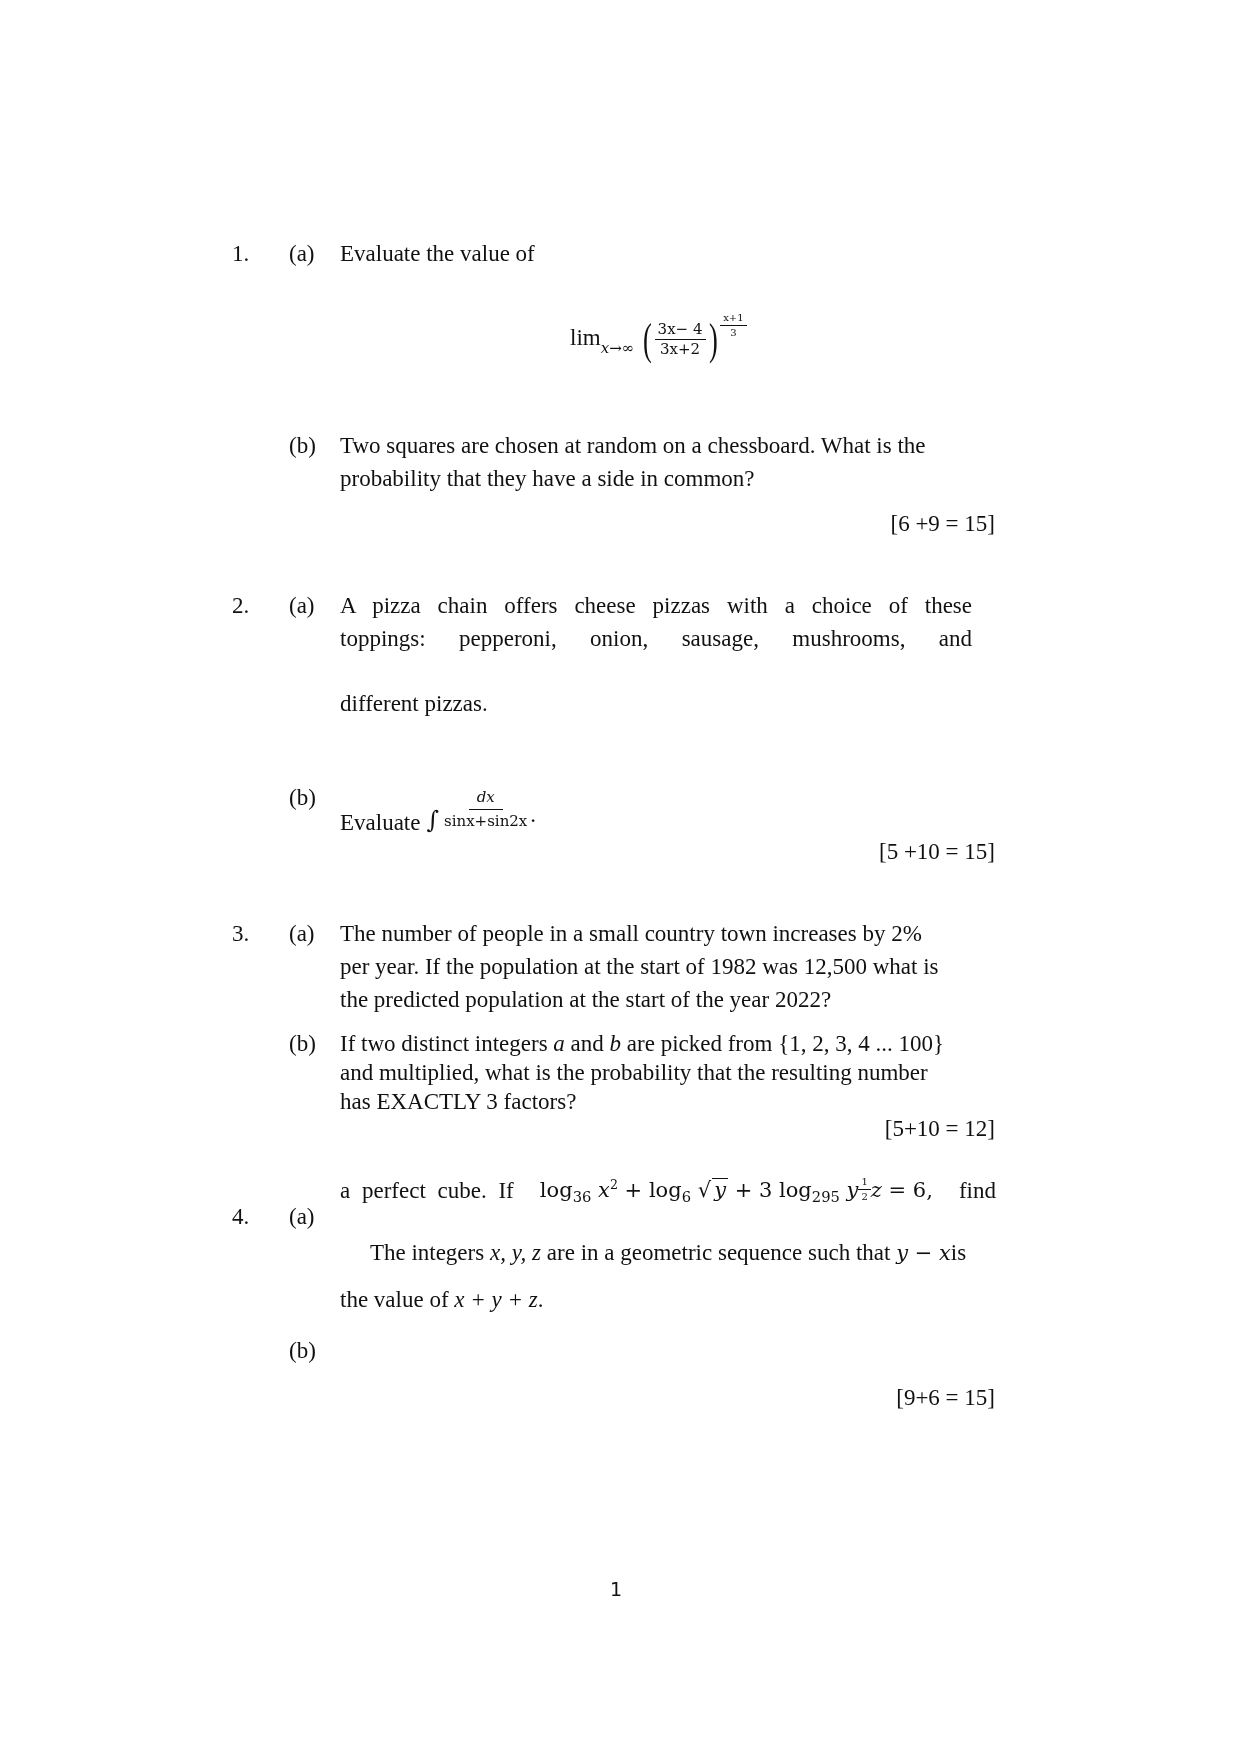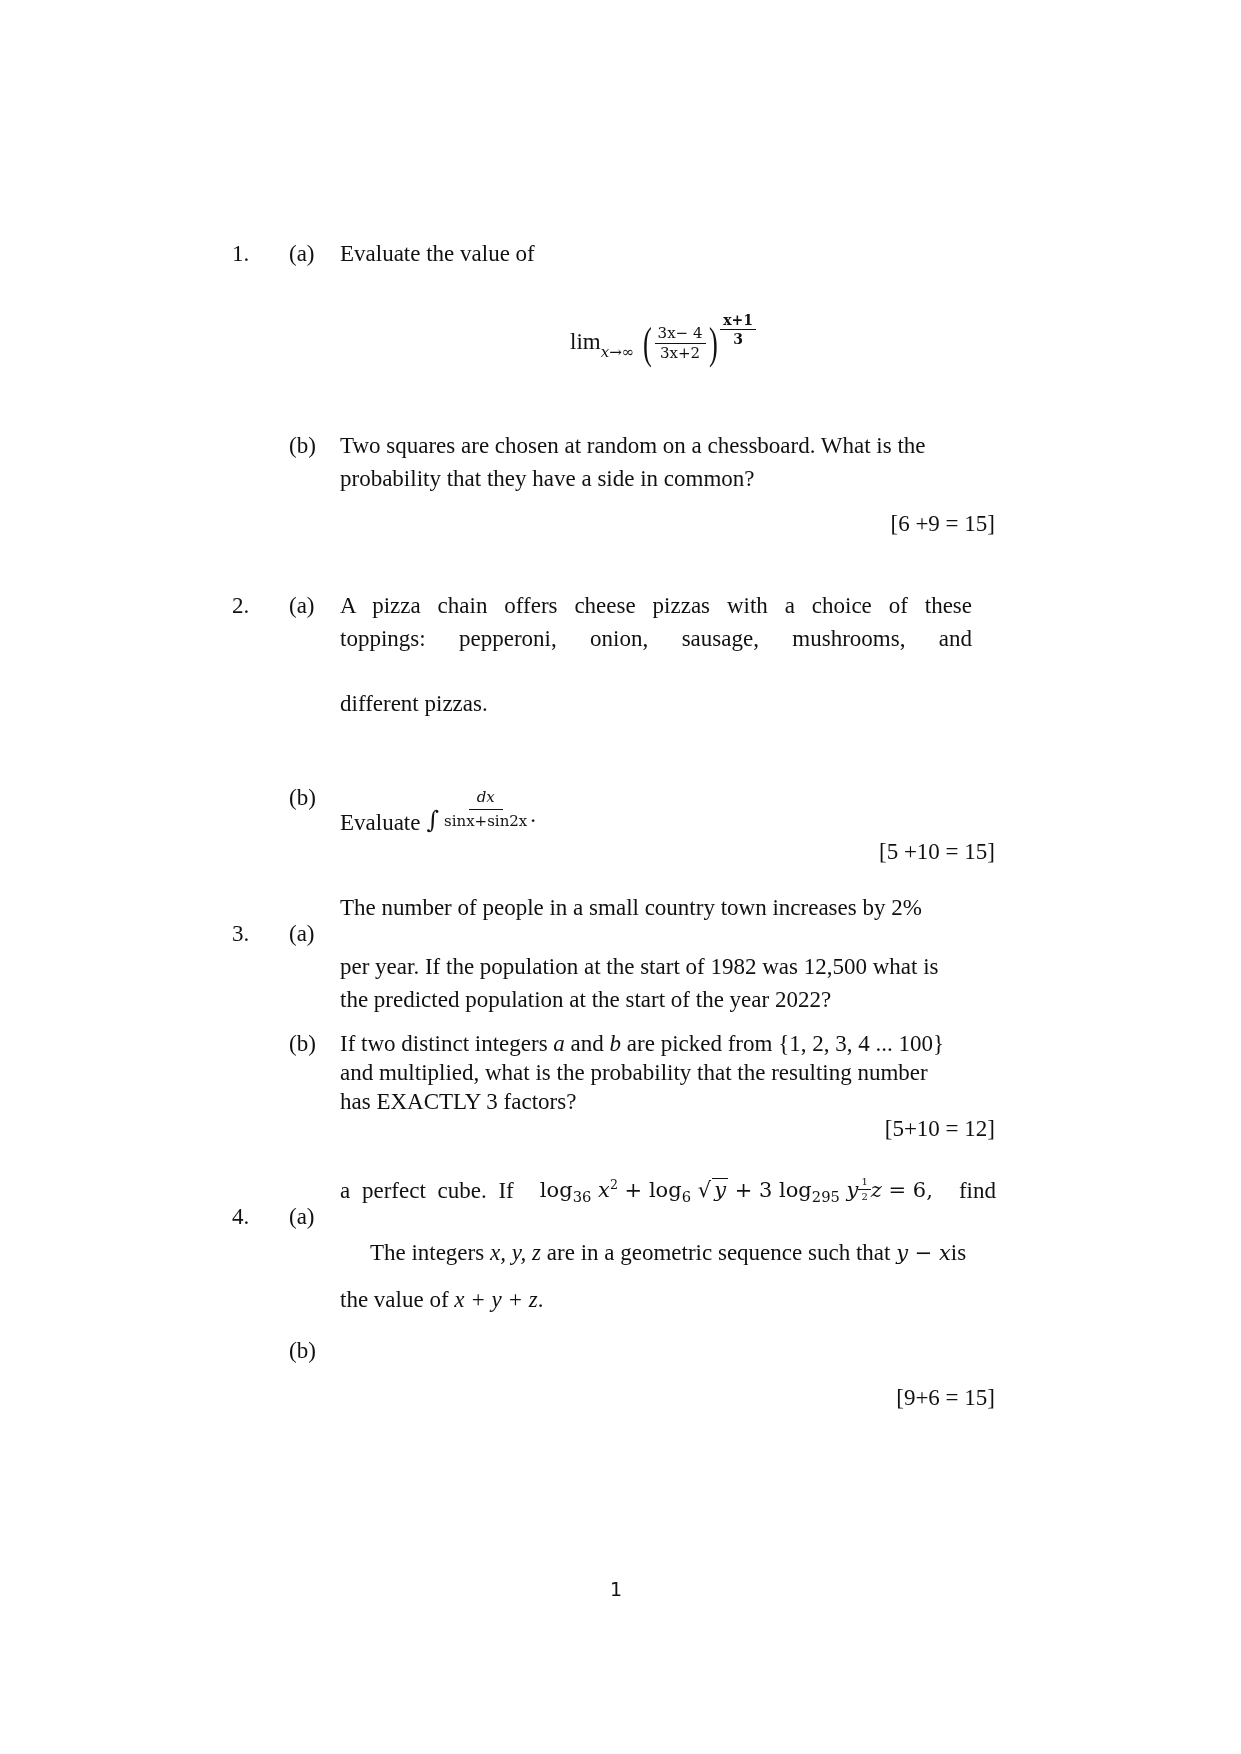--- a/index.html
+++ b/index.html
@@ -33,21 +33,21 @@
 
   <div class="abs t num" style="top:237px">1.</div>
   <div class="abs t lbl" style="top:237px">(a)</div>
   <div class="abs t body" style="top:237px">Evaluate the value of</div>
 
   <div class="abs" style="left:570px; top:312px; font-size:23px;">
     <span>lim</span><span class="math it" style="font-size:15px; vertical-align:-8px;">x→∞</span>
     <span class="paren">(</span><span class="frac math" style="font-size:15px;">
       <span class="n">3x− 4</span>
       <span class="d">3x+2</span>
-    </span><span class="paren">)</span><span class="frac math" style="font-size:14px; vertical-align:24px;font-weight:bold;">
+    </span><span class="paren">)</span><span class="frac math" style="font-size:10px; vertical-align:24px;">
       <span class="n">x+1</span>
       <span class="d">3</span>
     </span>
   </div>
 
   <div class="abs t lbl" style="top:429px">(b)</div>
   <div class="abs t body" style="top:429px">Two squares are chosen at random on a chessboard. What is the</div>
   <div class="abs t body" style="top:462px">probability that they have a side in common?</div>
   <div class="abs marks" style="top:507px">[6 +9 = 15]</div>
 
@@ -64,21 +64,21 @@
     <span class="frac math" style="font-size:15px;align-items:center;">
       <span class="n it" style="padding:0 8px 3px;">dx</span>
       <span class="d" style="padding:3px 3px 0;">sinx+sin2x</span>
     </span>
     <span style="margin-top:10px;">.</span>
   </div>
   <div class="abs marks" style="top:835px">[5 +10 = 15]</div>
 
   <div class="abs t num" style="top:917px">3.</div>
   <div class="abs t lbl" style="top:917px">(a)</div>
-  <div class="abs t body" style="top:891px">The number of people in a small country town increases by 2%</div>
+  <div class="abs t body" style="top:917px">The number of people in a small country town increases by 2%</div>
   <div class="abs t body" style="top:950px">per year. If the population at the start of 1982 was 12,500 what is</div>
   <div class="abs t body" style="top:983px">the predicted population at the start of the year 2022?</div>
 
   <div class="abs t lbl" style="top:1027px">(b)</div>
   <div class="abs t body" style="top:1027px"><span>If two distinct integers </span><span class="it">a</span><span> and </span><span class="it">b</span><span> are picked from {1, 2, 3, 4 ... 100}</span></div>
   <div class="abs t body" style="top:1056px">and multiplied, what is the probability that the resulting number</div>
   <div class="abs t body" style="top:1085px">has EXACTLY 3 factors?</div>
   <div class="abs marks" style="top:1112px">[5+10 = 12]</div>
 
   <div class="abs t num" style="top:1200px">4.</div>

